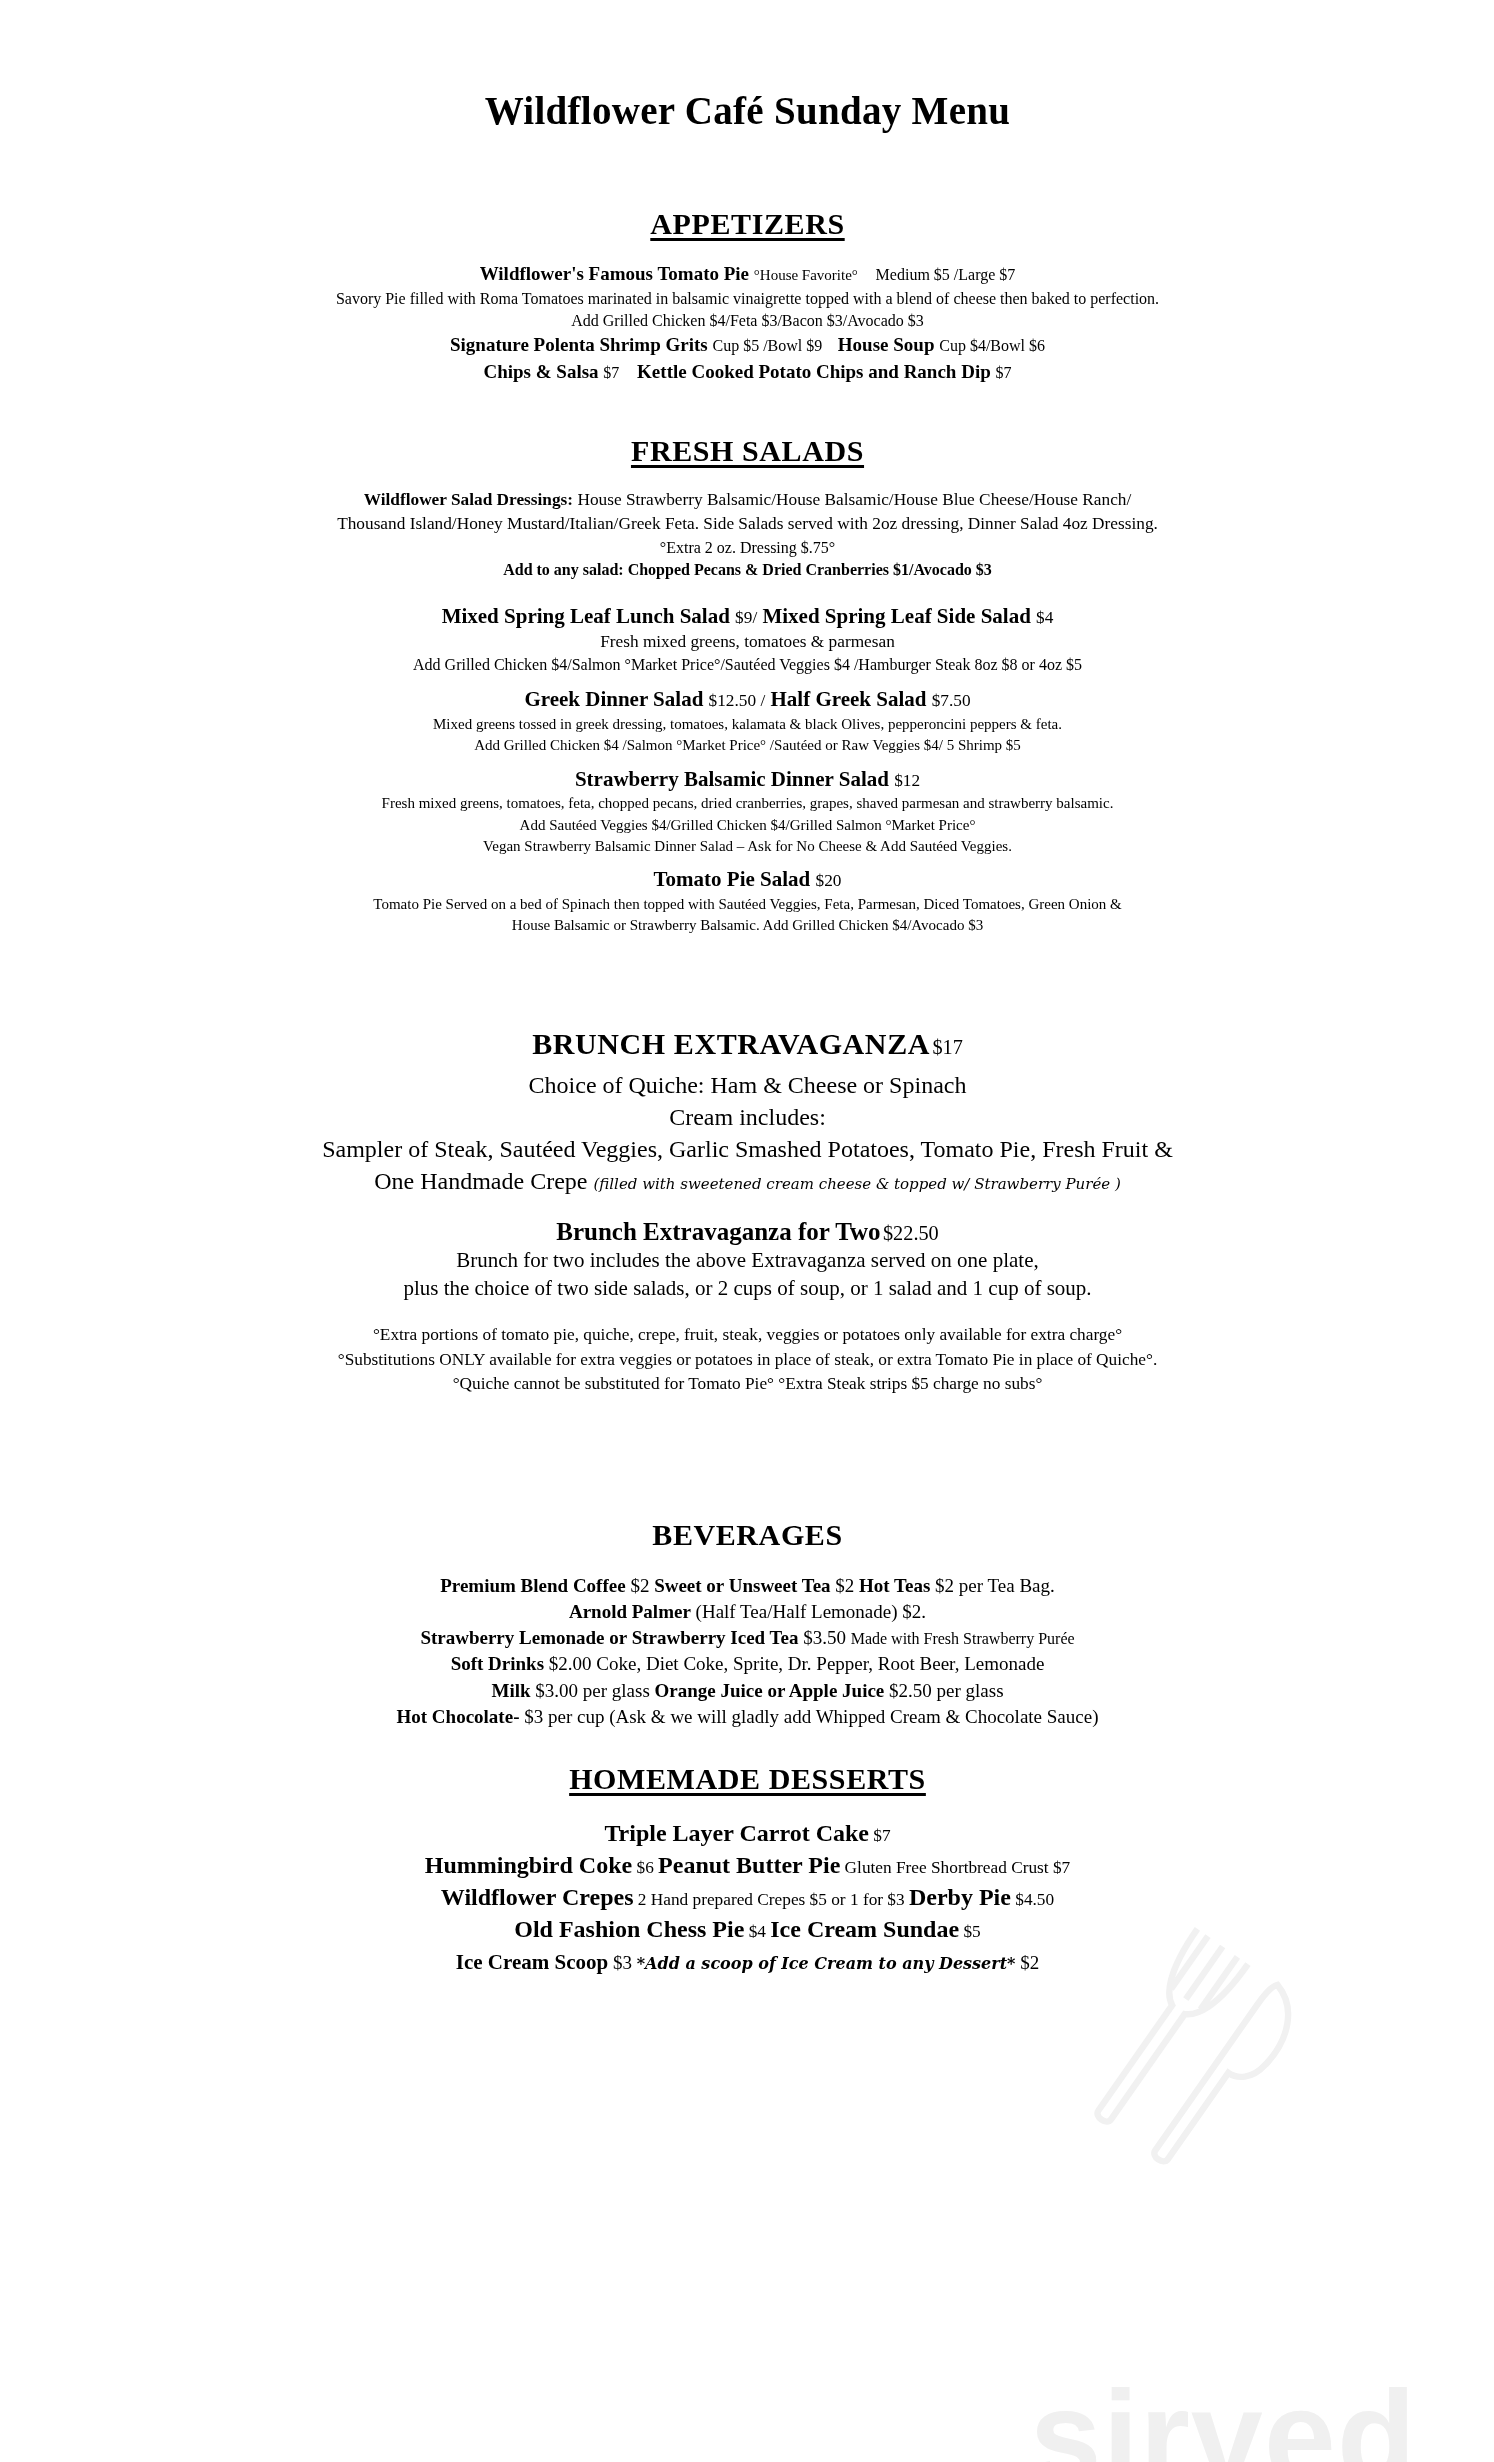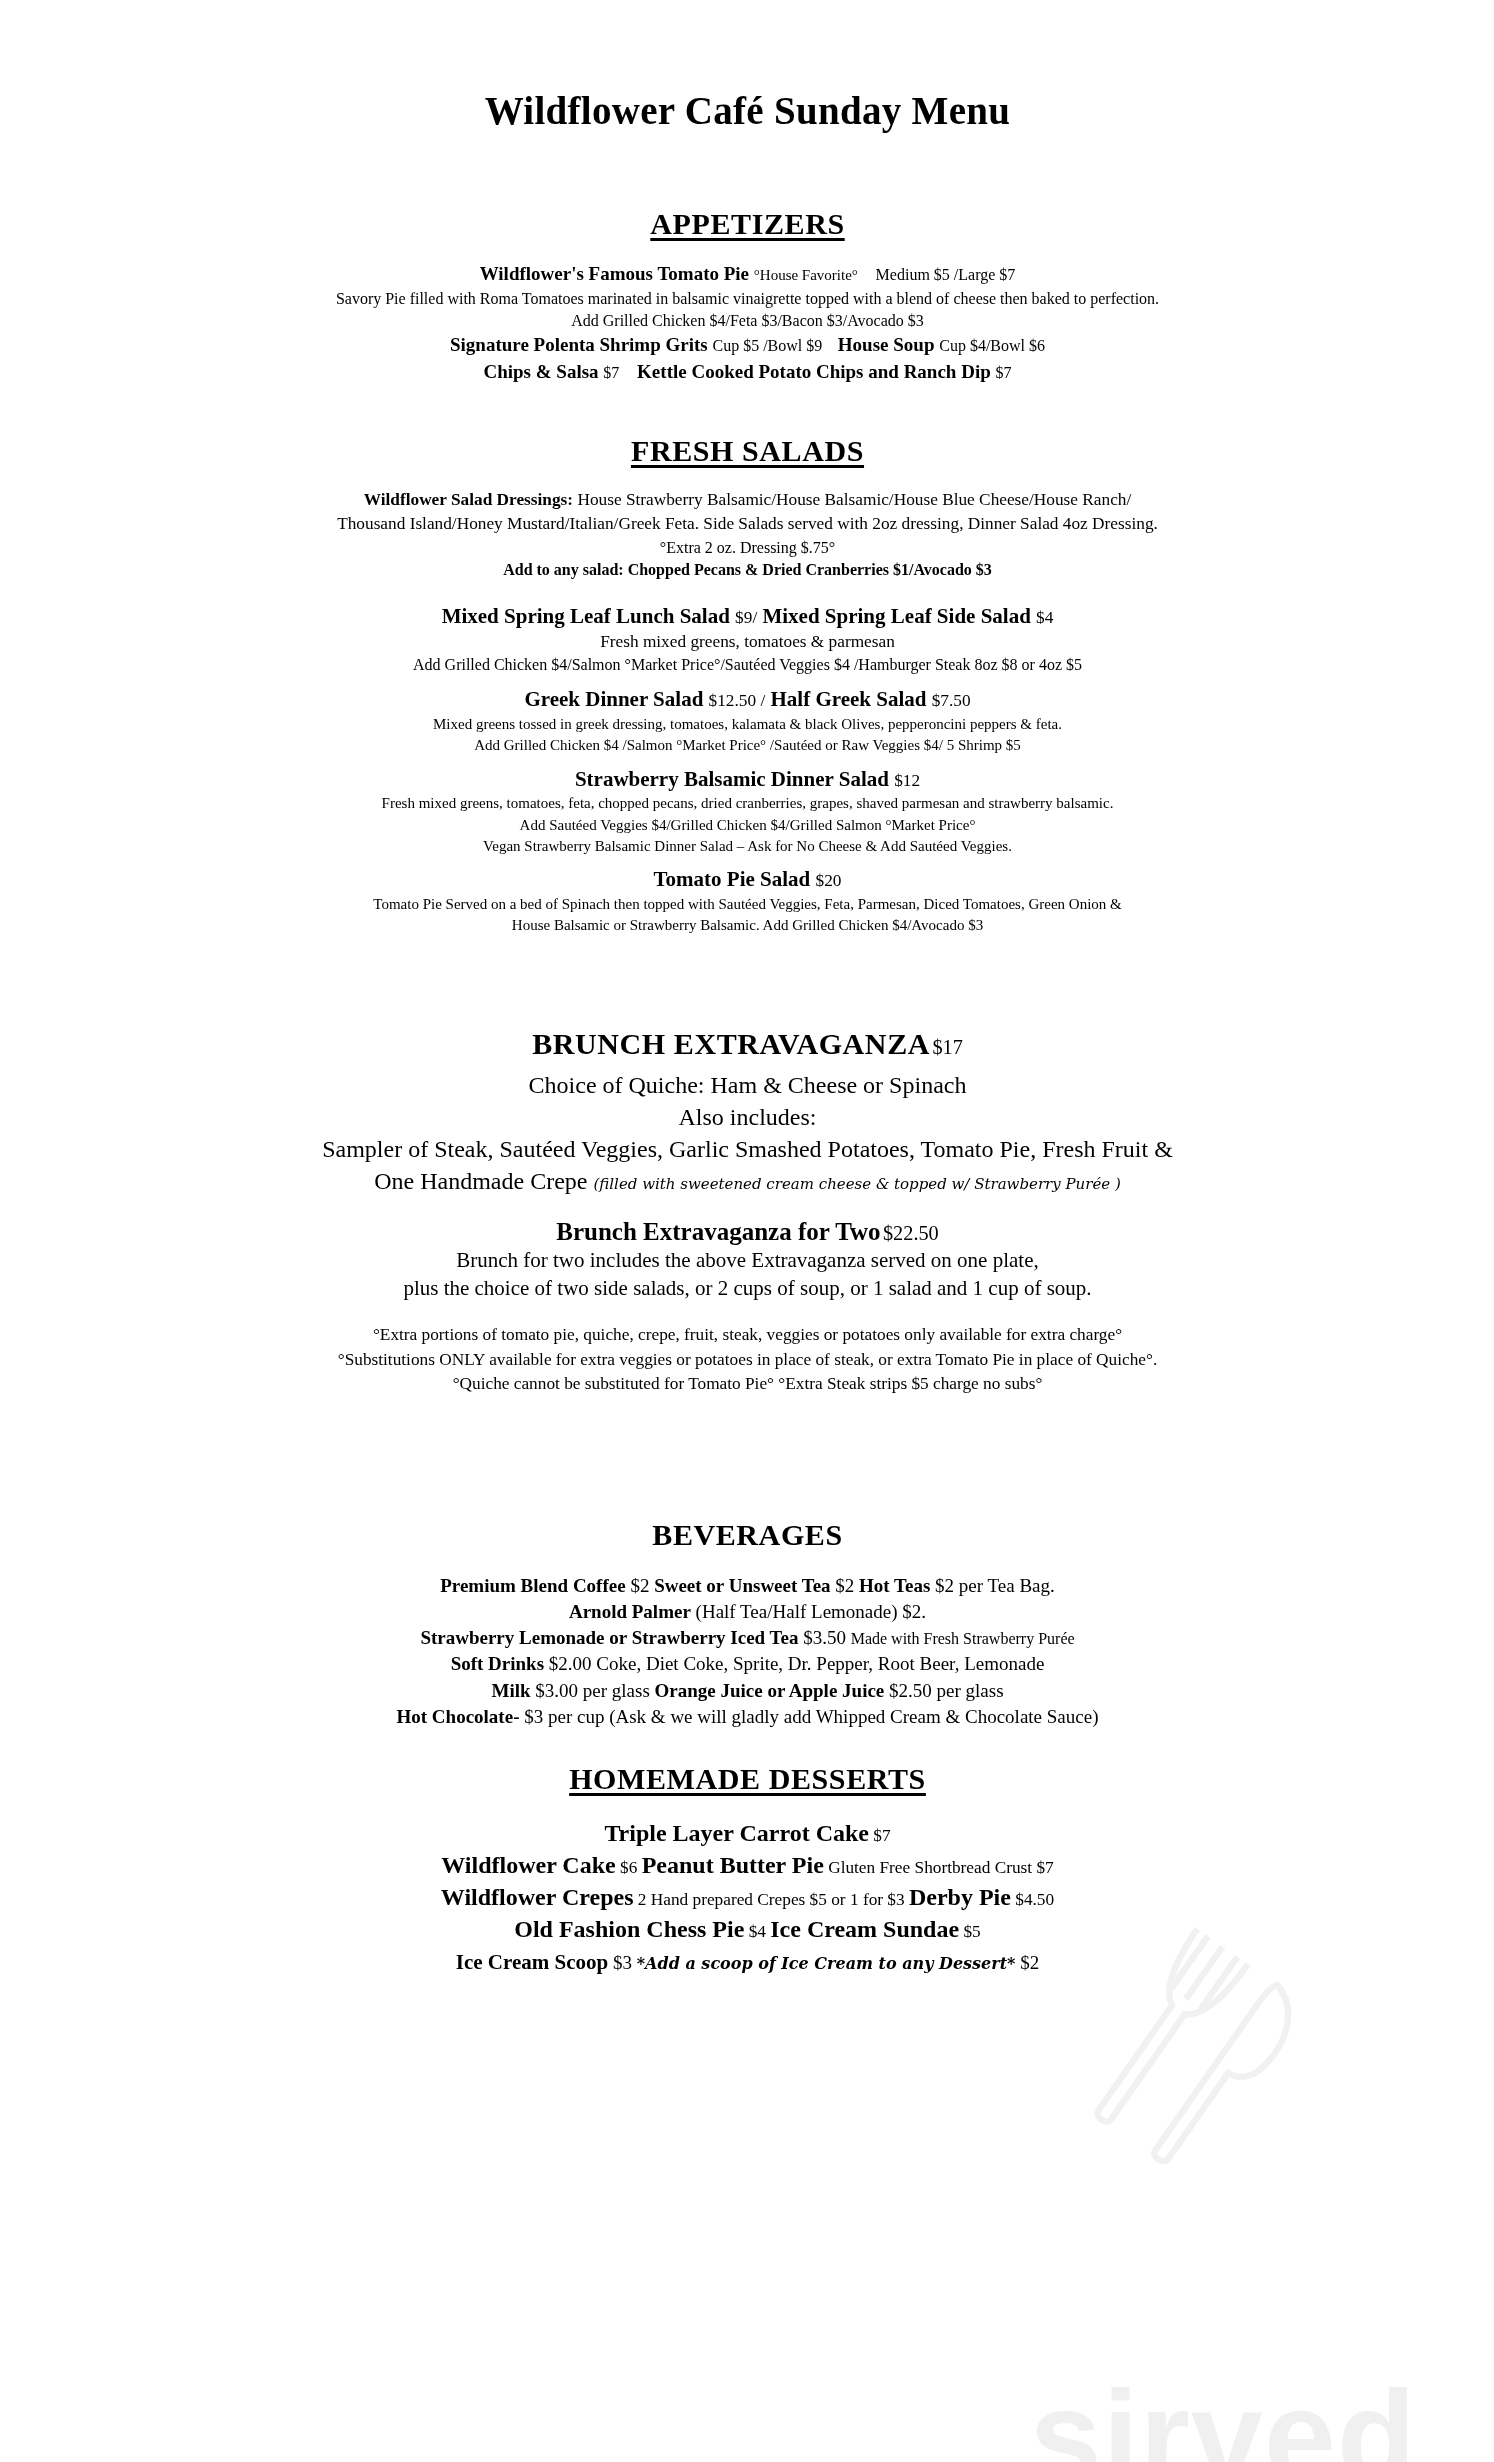--- a/index.html
+++ b/index.html
@@ -203,21 +203,21 @@
     <p class="ctr l-24 block">House Balsamic or Strawberry Balsamic. Add Grilled Chicken $4/Avocado $3</p>
 
     <div class="sp-xxl"></div>
 
     <p class="ctr block">
       <span style="font-size:30px;font-weight:700;letter-spacing:0.6px">BRUNCH EXTRAVAGANZA</span>
       <span style="font-size:20.3px">$17</span>
     </p>
     <div class="sp-sm"></div>
     <p class="ctr l-38 block">Choice of Quiche: Ham &amp; Cheese or Spinach</p>
-    <p class="ctr l-38 block">Also includes:</p>
+    <p class="ctr l-38 block">Cream includes:</p>
     <p class="ctr l-38 block">Sampler of Steak, Sautéed Veggies, Garlic Smashed Potatoes, Tomato Pie, Fresh Fruit &amp;</p>
     <p class="ctr l-38 block">
       <span>One Handmade Crepe</span>
       <span class="script">(filled with sweetened cream cheese &amp; topped w/ Strawberry Purée )</span>
     </p>
 
     <div class="sp-md"></div>
 
     <p class="ctr block">
       <span style="font-size:25px;font-weight:700">Brunch Extravaganza for Two</span>
@@ -245,21 +245,21 @@
         <p class="ctr block l-31"><span class="b">Milk</span><span> $3.00 per glass </span><span class="b">Orange Juice or Apple Juice</span><span> $2.50 per glass</span></p>
         <p class="ctr block l-31"><span class="b">Hot Chocolate-</span><span> $3 per cup (Ask &amp; we will gladly add Whipped Cream &amp; Chocolate Sauce)</span></p>
       </div>
 
     <div class="sp-md"></div>
 
     <h2 class="section-head">HOMEMADE DESSERTS</h2>
     <div class="sp-sm"></div>
     <div id="dessert-lines">
         <p class="ctr block l-38"><span class="b l-38">Triple Layer Carrot Cake</span><span class="l-28"> $7</span></p>
-        <p class="ctr block l-38"><span class="b l-38">Wildflower Cake</span><span class="l-28"> $6  </span><span class="b l-38">Peanut Butter Pie</span><span class="l-28"> Gluten Free Shortbread Crust $7</span></p>
+        <p class="ctr block l-38"><span class="b l-38">Hummingbird Coke</span><span class="l-28"> $6  </span><span class="b l-38">Peanut Butter Pie</span><span class="l-28"> Gluten Free Shortbread Crust $7</span></p>
         <p class="ctr block l-38"><span class="b l-38">Wildflower Crepes</span><span class="l-28"> 2 Hand prepared Crepes $5 or 1 for $3 </span><span class="b l-38">Derby Pie</span><span class="l-28"> $4.50</span></p>
         <p class="ctr block l-38"><span class="b l-38">Old Fashion Chess Pie</span><span class="l-28"> $4 </span><span class="b l-38">Ice Cream Sundae</span><span class="l-28"> $5</span></p>
         <p class="ctr block l-38"><span class="b l-34">Ice Cream Scoop</span><span class="l-31"> $3 </span><span class="fancy-script">*Add a scoop of Ice Cream to any Dessert*</span><span class="l-31"> $2</span></p>
       </div>
 
   </div>
 </div>
 
 
 </body></html>

